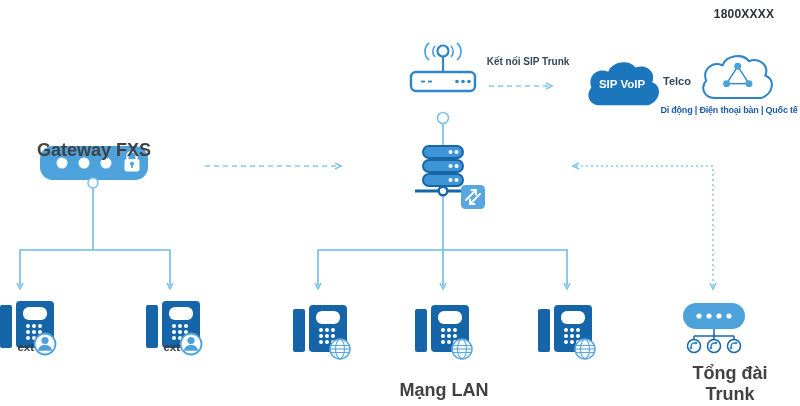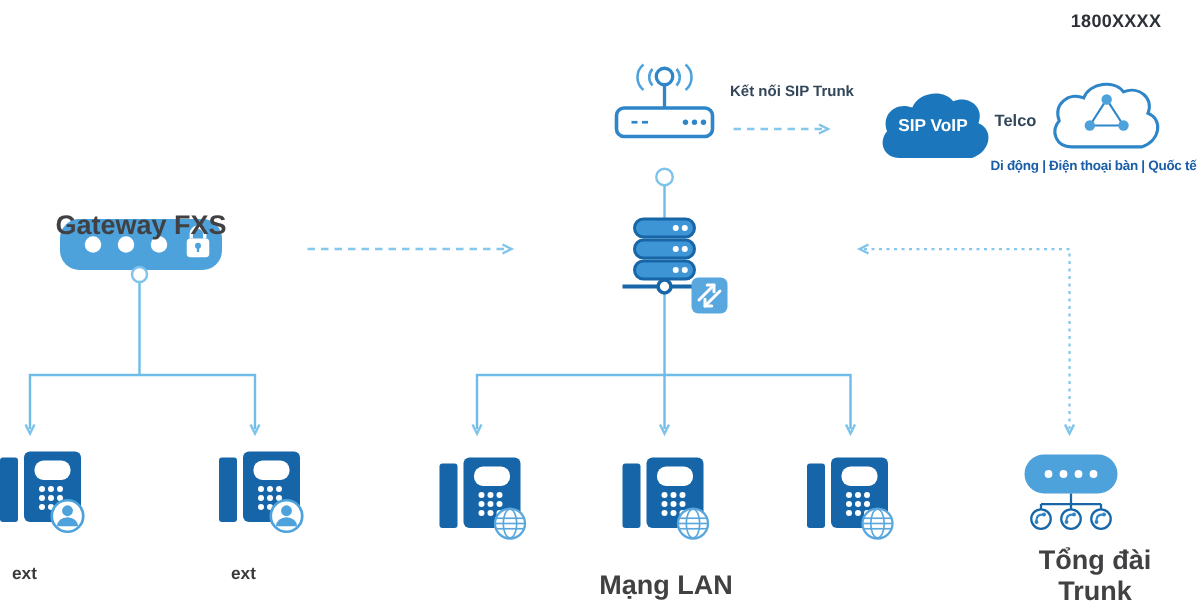--- a/index.html
+++ b/index.html
@@ -18,21 +18,21 @@
   .lbl-blue   { color:#1A5EA8; }
   .numbers { left:688px; top:3px; width:112px; font-size:12px; line-height:22px; color:#2E3038; letter-spacing:.2px; }
   .gateway-lbl { left:26px; top:118px; width:136px; font-size:18px;margin-top:22px; }
   .router-lbl  { left:391px; top:92px; width:104px; font-size:19px; }
   .sipconn-lbl { left:480px; top:56px; width:96px; font-size:10px; }
   .siptrunk-lbl{ left:586px; top:78px; width:72px; font-size:11.5px; }
   .telco-lbl   { left:656px; top:75px; width:42px; font-size:11px; }
   .services-lbl{ left:658px; top:105px; width:142px; font-size:9px; letter-spacing:-0.2px; }
   .lan-lbl     { left:378px; top:380px; width:132px; font-size:18px; }
   .pbx-lbl     { left:678px; top:363px; width:104px; font-size:18px; line-height:21px; }
-  .ext-lbl     { font-size:11.5px; font-weight:600; color:#3A3A3A; text-align:left;margin-top:36px; }
+  .ext-lbl     { font-size:11.5px; font-weight:600; color:#3A3A3A; text-align:right; }
   .ext-1 { left:8px;  top:341px; width:26px; }
   .ext-2 { left:154px; top:341px; width:26px; }
   .ln    { stroke:#6FBCE8; stroke-width:1.6; fill:none; }
   .lnDash{ stroke:#85C8EB; stroke-width:1.6; fill:none; stroke-dasharray:5 4; }
   .lnDot { stroke:#85C8EB; stroke-width:1.5; fill:none; stroke-dasharray:2 3; }
   .dkln  { stroke:#1767A8; fill:none; }
 </style>
 </head>
 <body>
 

